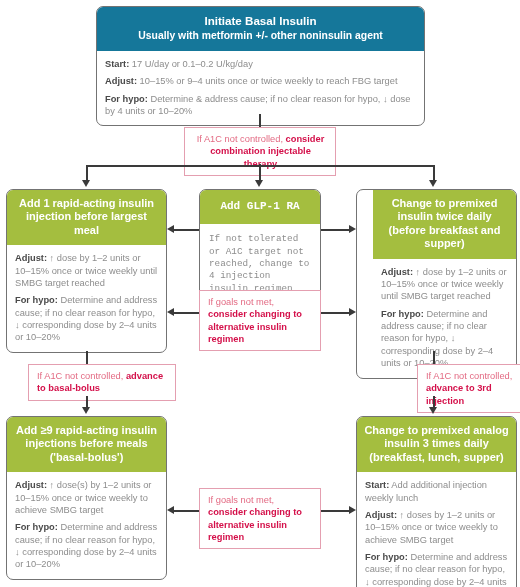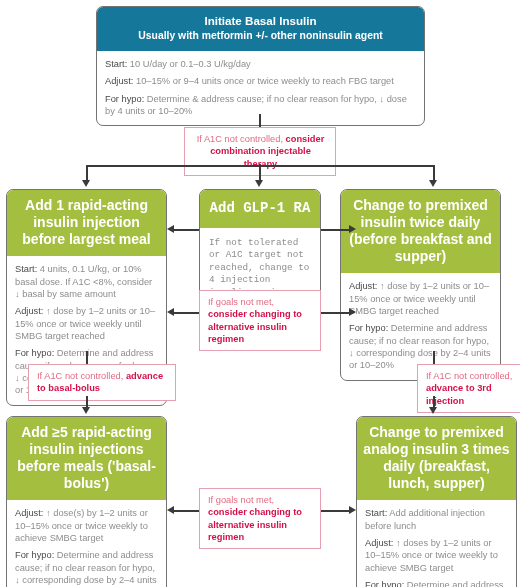--- a/index.html
+++ b/index.html
@@ -25,31 +25,31 @@
     box-sizing:border-box;
     color:#ffffff;
     font-weight:bold;
     text-align:center;
     line-height:1.22;
     padding:7px 6px 8px 6px;
   }
   .hdr-teal{background:#15779A;font-size:11.2px;}
   .hdr-teal .t1{font-size:11.6px;display:block;margin-bottom:2px;}
   .hdr-teal .t2{font-size:10.4px;display:block;}
-  .hdr-green{background:#A4BE3F;font-size:14px;}
+  .hdr-green{background:#A4BE3F;font-size:11px;}
   .node .bdy{
     box-sizing:border-box;
     padding:7px 8px 8px 8px;
     color:#8d8d8d;
     font-size:9.3px;
     line-height:1.33;
   }
   .bdy p{margin:0 0 5px 0;}
   .bdy p:last-child{margin-bottom:0;}
-  .bdy b{color:#4a4a4a;font-weight:normal;}
+  .bdy b{color:#4a4a4a;font-weight:bold;}
 
   
   .note{
     position:absolute;
     box-sizing:border-box;
     border:1px solid #E49FB0;
     background:#ffffff;
     color:#E36A83;
     font-size:9.3px;
     line-height:1.32;
@@ -85,21 +85,21 @@
 <body>
 
 <div class="canvas">
 
   <div class="node" style="left:96px;top:6px;width:329px;">
     <div class="hdr hdr-teal">
       <span class="t1">Initiate Basal Insulin</span>
       <span class="t2">Usually with metformin +/- other noninsulin agent</span>
     </div>
     <div class="bdy">
-      <p><b>Start:</b><span> 10 U/day or 0.1–0.3 U/kg/day</span></p>
+      <p><b>Start:</b><span> 17 U/day or 0.1–0.2 U/kg/day</span></p>
       <p><b>Adjust:</b><span> 10–15% or 9–4 units once or twice weekly to reach FBG target</span></p>
       <p><b>For hypo:</b><span> Determine &amp; address cause; if no clear reason for hypo, ↓ dose by 4 units or 10–20%</span></p>
     </div>
   </div>
 
   <div class="ln vline" style="left:259px;top:114px;height:13px;"></div>
 
   <div class="note note-c" style="left:184px;top:127px;width:152px;">
     <span>If A1C not controlled, </span><b>consider combination injectable therapy</b>
   </div>
@@ -111,34 +111,33 @@
   <div class="ln vline" style="left:86px;top:165px;height:17px;"></div>
   <div class="arrow-d" style="left:82px;top:180px;"></div>
   <div class="ln vline" style="left:259px;top:165px;height:17px;"></div>
   <div class="arrow-d" style="left:255px;top:180px;"></div>
   <div class="ln vline" style="left:433px;top:165px;height:17px;"></div>
   <div class="arrow-d" style="left:429px;top:180px;"></div>
 
   <div class="node" style="left:6px;top:189px;width:161px;">
     <div class="hdr hdr-green">Add 1 rapid-acting insulin injection before largest meal</div>
     <div class="bdy">
-      <p><b>Start:</b><span> 4 units, 0.1 U/kg, or 10% basal dose. If A1C &lt;8%, consider ↓ basal by same amount</span></p>
       <p><b>Adjust:</b><span> ↑ dose by 1–2 units or 10–15% once or twice weekly until SMBG target reached</span></p>
       <p><b>For hypo:</b><span> Determine and address cause; if no clear reason for hypo, ↓ corresponding dose by 2–4 units or 10–20%</span></p>
     </div>
   </div>
 
   <div class="node" style="left:199px;top:189px;width:122px;font-family:Liberation Mono, monospace;">
     <div class="hdr hdr-green" style="padding:10px 6px 11px 6px;">Add GLP-1 RA</div>
     <div class="bdy" style="padding:9px 9px 11px 9px;">
       <p><span>If not tolerated or A1C target not reached, change to 4 injection insulin regimen</span></p>
     </div>
   </div>
 
-  <div class="node" style="left:340px;top:189px;width:161px;">
+  <div class="node" style="left:356px;top:189px;width:161px;padding-left:16px;">
     <div class="hdr hdr-green">Change to premixed insulin twice daily (before breakfast and supper)</div>
     <div class="bdy">
       <p><b>Adjust:</b><span> ↑ dose by 1–2 units or 10–15% once or twice weekly until SMBG target reached</span></p>
       <p><b>For hypo:</b><span> Determine and address cause; if no clear reason for hypo, ↓ corresponding dose by 2–4 units or 10–20%</span></p>
     </div>
   </div>
 
   <div class="ln hline" style="left:174px;top:229px;width:25px;"></div>
   <div class="arrow-l" style="left:167px;top:225px;"></div>
   <div class="ln hline" style="left:321px;top:229px;width:28px;"></div>
@@ -163,31 +162,31 @@
   <div class="note" style="left:372px;top:364px;width:121px;margin-left:45px;">
     <span>If A1C not controlled, </span><b>advance to 3rd injection</b>
   </div>
 
   <div class="ln vline" style="left:86px;top:396px;height:13px;"></div>
   <div class="arrow-d" style="left:82px;top:407px;"></div>
   <div class="ln vline" style="left:433px;top:396px;height:13px;"></div>
   <div class="arrow-d" style="left:429px;top:407px;"></div>
 
   <div class="node" style="left:6px;top:416px;width:161px;">
-    <div class="hdr hdr-green">Add ≥5 rapid-acting insulin injections before meals ('basal-bolus')</div>
+    <div class="hdr hdr-green">Add ≥9 rapid-acting insulin injections before meals ('basal-bolus')</div>
     <div class="bdy">
       <p><b>Adjust:</b><span> ↑ dose(s) by 1–2 units or 10–15% once or twice weekly to achieve SMBG target</span></p>
       <p><b>For hypo:</b><span> Determine and address cause; if no clear reason for hypo, ↓ corresponding dose by 2–4 units or 10–20%</span></p>
     </div>
   </div>
 
   <div class="node" style="left:356px;top:416px;width:161px;">
     <div class="hdr hdr-green">Change to premixed analog insulin 3 times daily (breakfast, lunch, supper)</div>
     <div class="bdy">
-      <p><b>Start:</b><span> Add additional injection before lunch</span></p>
+      <p><b>Start:</b><span> Add additional injection weekly lunch</span></p>
       <p><b>Adjust:</b><span> ↑ doses by 1–2 units or 10–15% once or twice weekly to achieve SMBG target</span></p>
       <p><b>For hypo:</b><span> Determine and address cause; if no clear reason for hypo, ↓ corresponding dose by 2–4 units or 10–20%</span></p>
     </div>
   </div>
 
   <div class="note" style="left:199px;top:488px;width:122px;">
     <span>If goals not met, </span><b>consider changing to alternative insulin regimen</b>
   </div>
 
   <div class="ln hline" style="left:174px;top:510px;width:25px;"></div>

